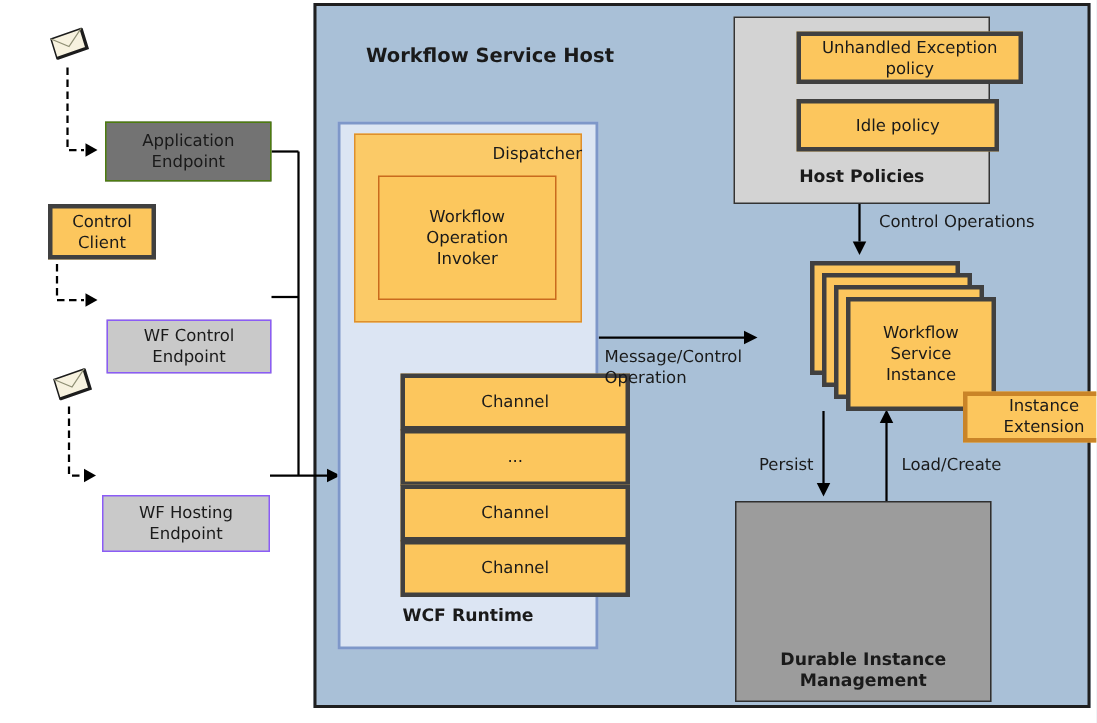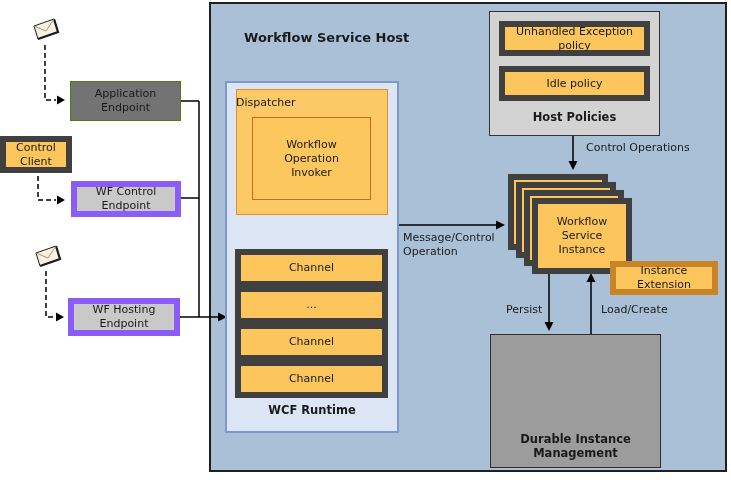--- a/index.html
+++ b/index.html
@@ -6,25 +6,25 @@
   .canvas{
     position:relative;width:731px;height:482px;background:#ffffff;
     font-family:"DejaVu Sans","Liberation Sans",sans-serif;
     font-size:11px;color:#1a1a1a;overflow:hidden;
   }
   .abs{position:absolute;box-sizing:border-box;}
   .box{display:flex;align-items:center;justify-content:center;
        text-align:center;white-space:pre-line;line-height:14px;}
   .host{background:#A9C0D7;border:2px solid #1f1f1f;}
   .wcf{background:#DCE5F3;border:2px solid #7E97C9;}
-  .orange{background:#FCC65D;border:6px solid #404040;}
+  .orange{background:#FCC65D;border:3px solid #404040;margin-left:32px;}
   .dispatcher{background:#FBCA67;border:1px solid #DE8F2D;}
   .invoker{background:#FCC75D;border:1px solid #C96A1E;}
   .ltblue{background:#737373;border:1px solid #4d7c0f;}
-  .gray{background:#C9C9C9;border:6px solid #8b5cf6;}
+  .gray{background:#C9C9C9;border:1px solid #8b5cf6;margin-top:32px;}
   .policies{background:#D3D3D3;border:1px solid #333333;}
   .durable{background:#9C9C9C;border:1px solid #2F2F2F;}
   .title{font-size:13px;font-weight:bold;white-space:nowrap;}
   .seclabel{font-weight:bold;font-size:11.5px;text-align:center;white-space:pre-line;line-height:14px;}
   .arrowlabel{white-space:pre-line;line-height:14px;}
   svg.overlay{position:absolute;left:0;top:0;pointer-events:none;}
 </style>
 </head>
 <body>
 
@@ -81,37 +81,37 @@
 Endpoint</div>
 
   <div class="abs box gray" style="left:68px;top:298px;width:112px;height:38px;">WF Hosting
 Endpoint</div>
 
   <div class="abs title" style="left:244px;top:30px;">Workflow Service Host</div>
 
   <div class="abs wcf" style="left:225px;top:81px;width:174px;height:352px;"></div>
 
   <div class="abs dispatcher" style="left:236px;top:89px;width:152px;height:126px;"></div>
-  <div class="abs" style="left:236px;top:96px;width:152px;text-align:left;">Dispatcher</div>
+  <div class="abs" style="left:236px;top:96px;width:152px;text-align:right;">Dispatcher</div>
 
   <div class="abs box invoker" style="left:252px;top:117px;width:119px;height:83px;">Workflow
 Operation
 Invoker</div>
 
   <div class="abs box orange" style="left:235px;top:249px;width:153px;height:38px;">Channel</div>
   <div class="abs box orange" style="left:235px;top:286px;width:153px;height:38px;">...</div>
   <div class="abs box orange" style="left:235px;top:323px;width:153px;height:38px;">Channel</div>
   <div class="abs box orange" style="left:235px;top:360px;width:153px;height:38px;">Channel</div>
 
   <div class="abs seclabel" style="left:225px;top:403px;width:174px;">WCF Runtime</div>
 
   <div class="abs policies" style="left:489px;top:11px;width:171px;height:125px;"></div>
   <div class="abs box orange" style="left:499px;top:21px;width:151px;height:35px;">Unhandled Exception
 policy</div>
-  <div class="abs box orange" style="left:499px;top:66px;width:151px;height:35px;">Idle policy</div>
+  <div class="abs box orange" style="left:499px;top:66px;width:135px;height:35px;">Idle policy</div>
   <div class="abs seclabel" style="left:489px;top:110px;width:171px;">Host Policies</div>
 
   <div class="abs orange" style="left:508px;top:174px;width:100px;height:76px;"></div>
   <div class="abs orange" style="left:516px;top:182px;width:100px;height:76px;"></div>
   <div class="abs orange" style="left:524px;top:190px;width:100px;height:76px;"></div>
   <div class="abs box orange" style="left:532px;top:198px;width:100px;height:76px;">Workflow
 Service
 Instance</div>
 
   <div class="abs box orange" style="left:610px;top:261px;width:108px;height:34px;border-color:#C98428;">Instance Extension</div>

